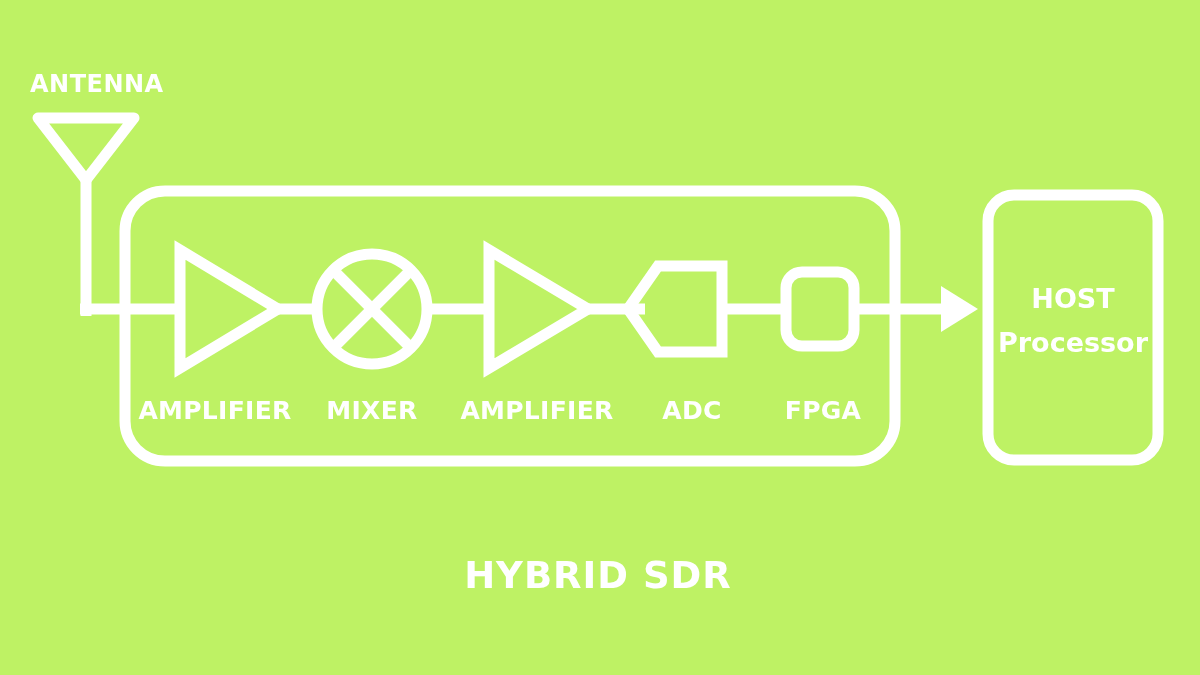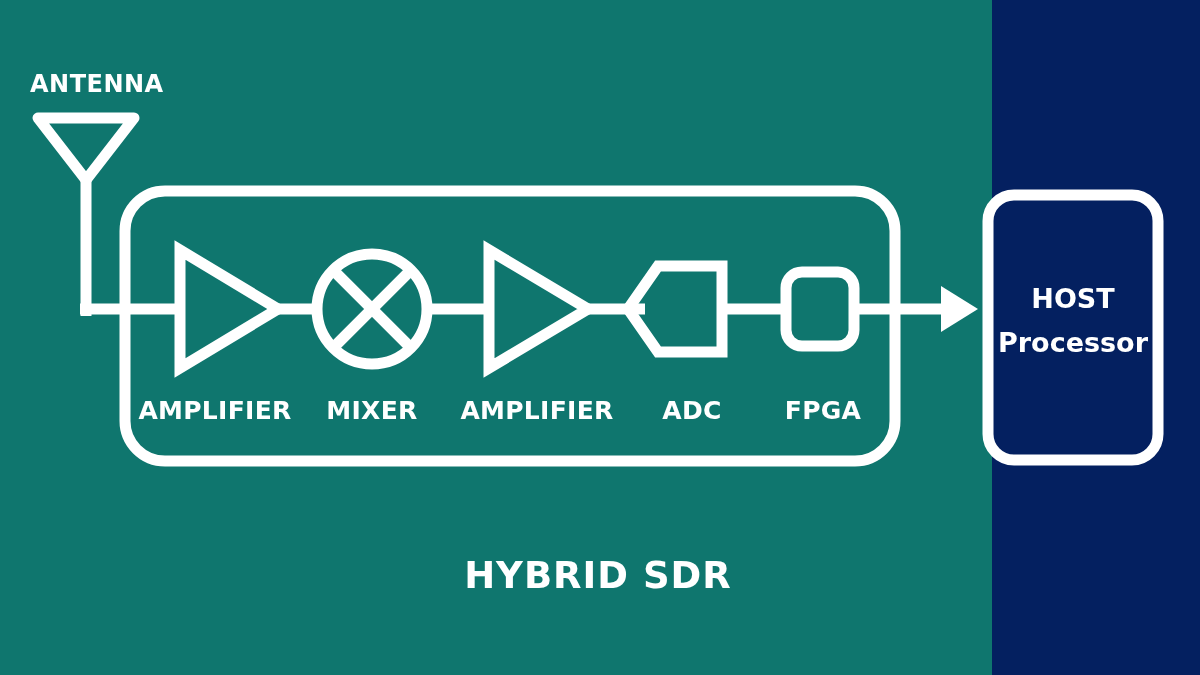--- a/index.html
+++ b/index.html
@@ -9,23 +9,23 @@
     background: #042060;
   }
   body {
     width: 1200px;
     height: 675px;
     overflow: hidden;
     font-family: "DejaVu Sans", sans-serif;
   }
   #stage {
     position: relative;
-    width: 992px;
+    width: 1200px;
     height: 675px;
-    background: #0f766e;
+    background: #bef264;
   }
   #diagram-svg {
     position: absolute;
     left: 0;
     top: 0;
     width: 1200px;
     height: 675px;
     display: block;
   }
   .blk-label {

